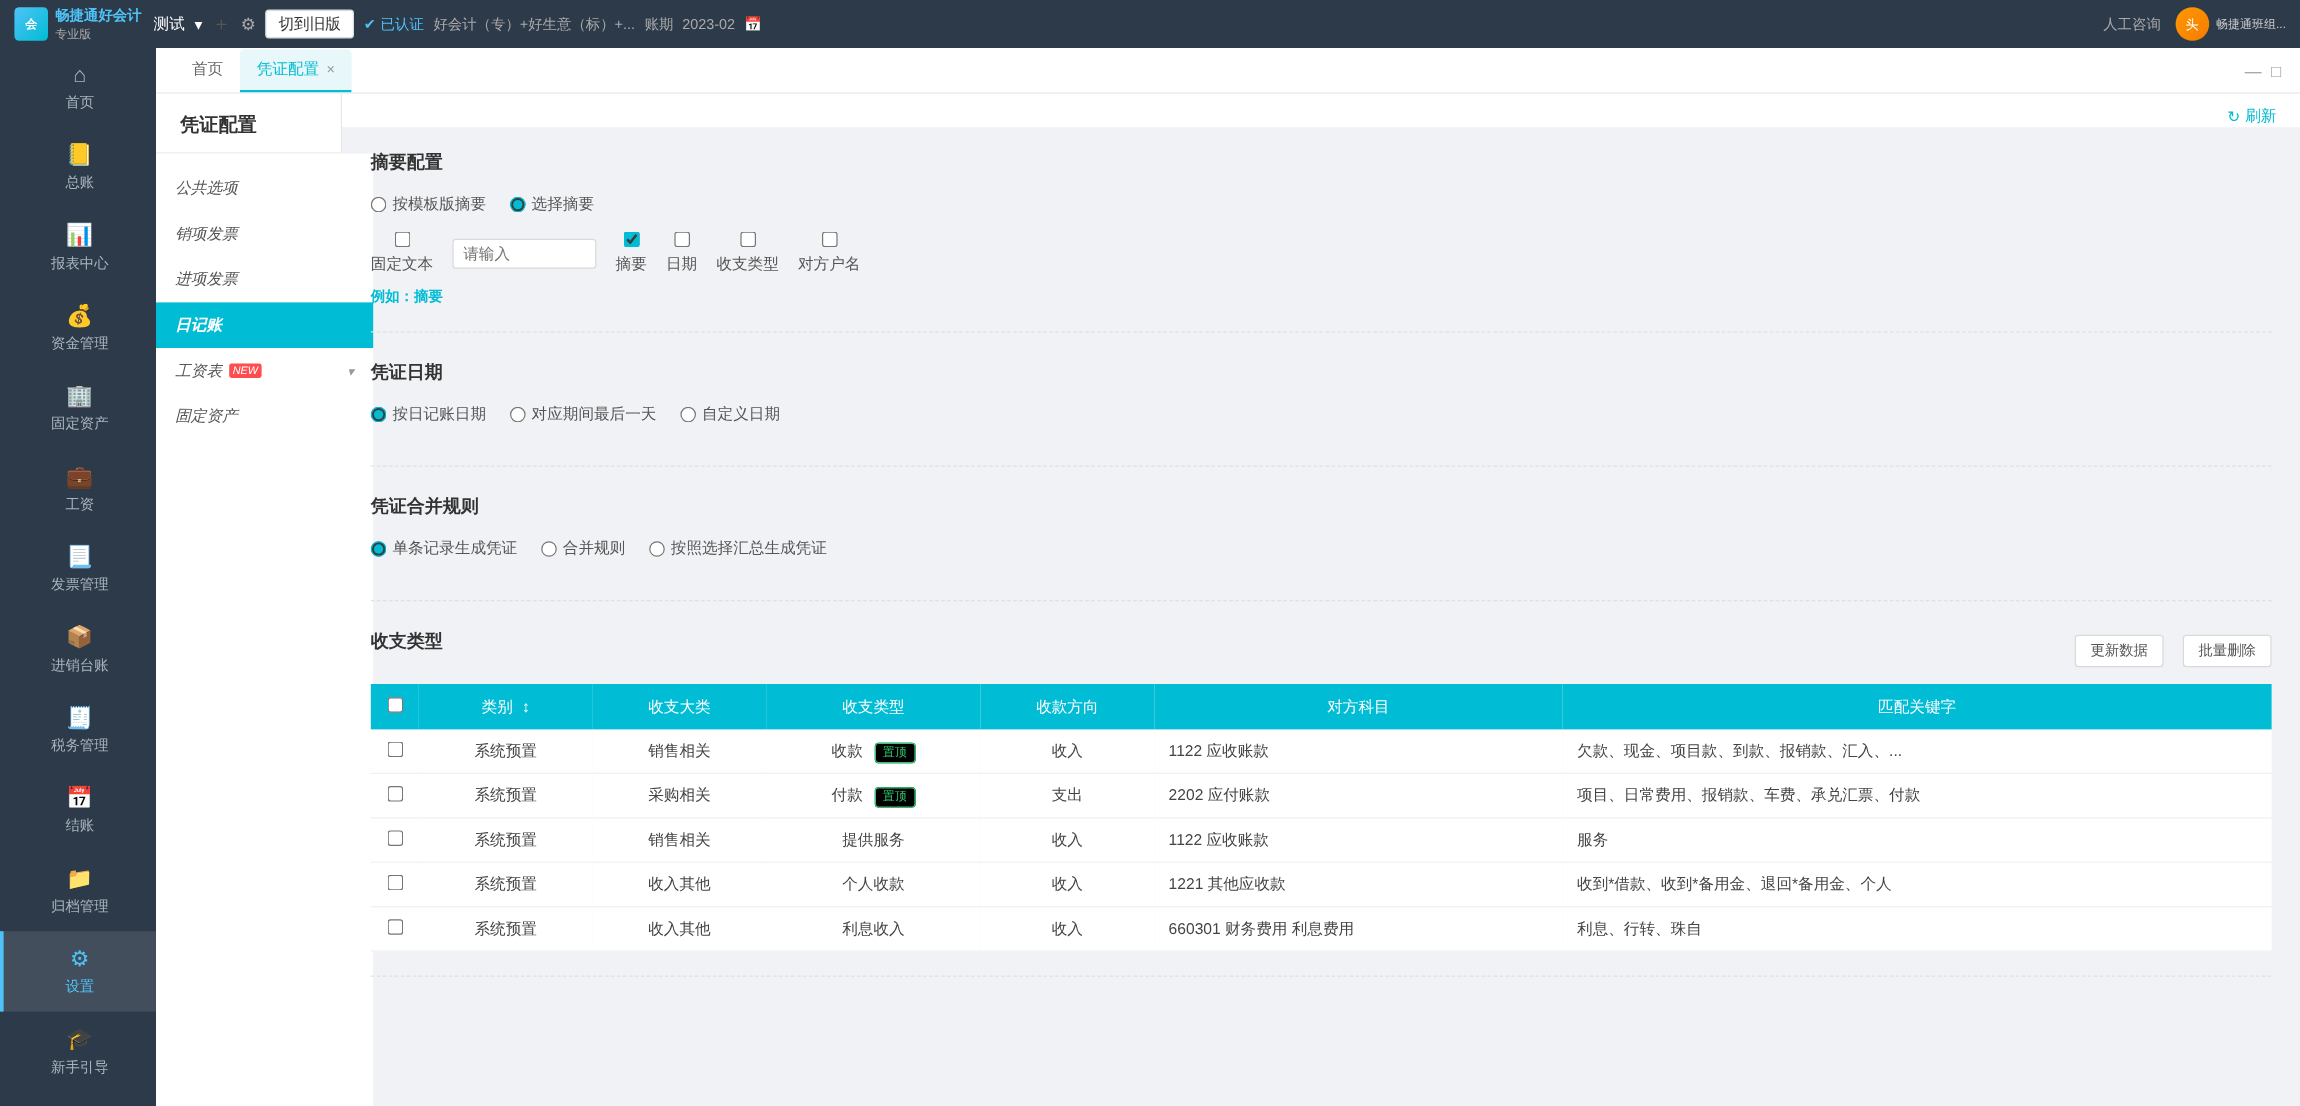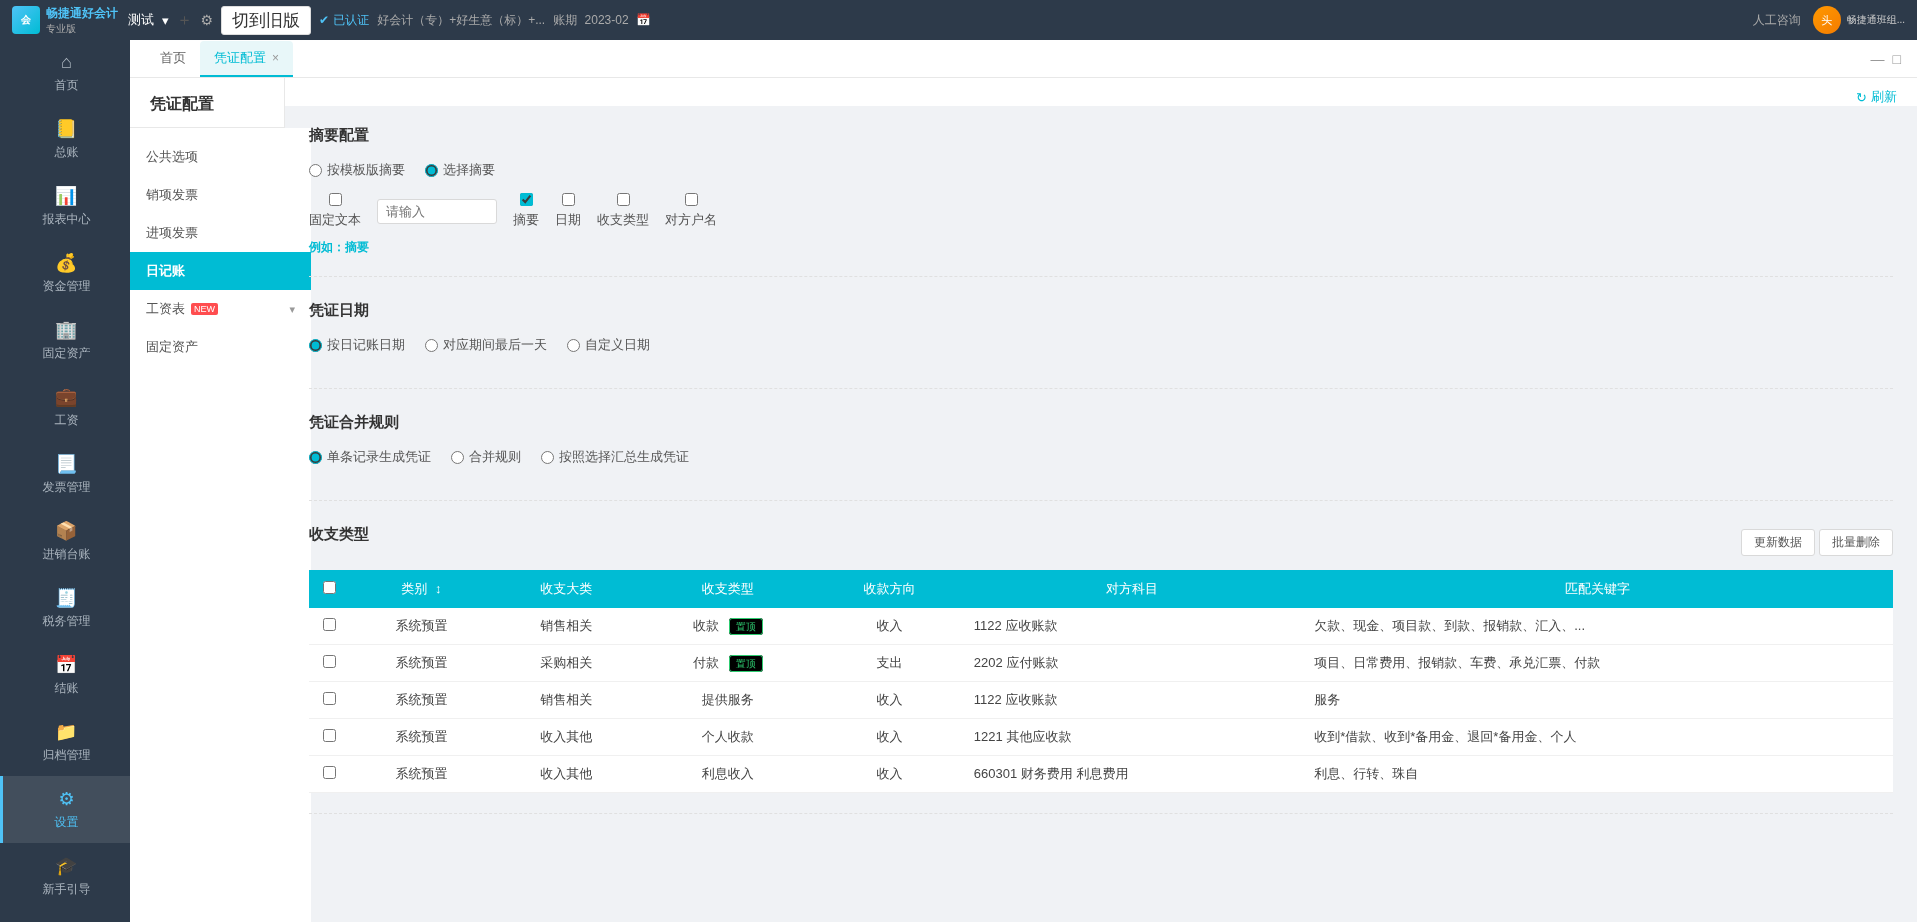--- a/index.html
+++ b/index.html
@@ -5,21 +5,21 @@
     * { box-sizing: border-box; margin: 0; padding: 0; }
     body { font-family: 'Microsoft YaHei', Arial, sans-serif; font-size: 13px; background: #f5f5f5; color: #333; display: flex; flex-direction: column; height: 922px; overflow: hidden; }
 
     
     .topbar { height: 40px; background: #2d3a4a; display: flex; align-items: center; padding: 0 12px; gap: 10px; flex-shrink: 0; }
     .topbar-company { color: #fff; font-size: 12px; display: flex; align-items: center; gap: 6px; }
     .topbar-company .logo { width: 28px; height: 28px; background: linear-gradient(135deg, #4fc3f7, #00bcd4); border-radius: 4px; display: flex; align-items: center; justify-content: center; font-size: 10px; color: #fff; font-weight: bold; }
     .topbar-middle { display: flex; align-items: center; gap: 8px; flex: 1; }
     .topbar-test { color: #fff; font-size: 13px; }
     .topbar-dropdown { color: #fff; cursor: pointer; }
-    .topbar-btn-old { background: #fff; border: 1px solid #ddd; color: #333; padding: 2px 10px; border-radius: 3px; cursor: pointer; font-size: 17px; font-family: Liberation Serif, serif; }
+    .topbar-btn-old { background: #fff; border: 1px solid #ddd; color: #333; padding: 2px 10px; border-radius: 3px; cursor: pointer; font-size: 13px; font-family: Liberation Serif, serif; }
     .topbar-right { display: flex; align-items: center; gap: 12px; color: #ccc; font-size: 12px; margin-left: auto; }
     .topbar-right .avatar { width: 28px; height: 28px; background: linear-gradient(135deg, #ff9800, #f57c00); border-radius: 50%; display: flex; align-items: center; justify-content: center; color: #fff; font-size: 11px; }
 
     
     .main-layout { display: flex; flex: 1; overflow: hidden; }
 
     
     .sidebar { width: 130px; background: #2d3a4a; display: flex; flex-direction: column; flex-shrink: 0; overflow-y: auto; }
     .sidebar-item { display: flex; flex-direction: column; align-items: center; padding: 12px 0; cursor: pointer; color: #aab4be; font-size: 12px; gap: 4px; border-left: 3px solid transparent; }
     .sidebar-item.active { background: rgba(255,255,255,0.1); color: #4fc3f7; border-left-color: #4fc3f7; }
@@ -35,21 +35,21 @@
     .tab-close { color: #999; cursor: pointer; font-size: 12px; }
     .tab-actions { margin-left: auto; display: flex; align-items: center; gap: 8px; color: #999; font-size: 14px; cursor: pointer; }
 
     
     .page-header { padding: 16px 20px 12px; display: flex; align-items: center; justify-content: space-between; border-bottom: 1px solid #f0f0f0; }
     .page-title { font-size: 16px; font-weight: bold; color: #333; }
     .page-refresh { color: #00bcd4; font-size: 13px; cursor: pointer; display: flex; align-items: center; gap: 4px; }
 
     
     .content-split { display: flex; flex: 1; overflow: hidden; }
-    .left-nav { width: 181px; background: #fff; border-right: 1px solid #e8e8e8; padding: 10px 0; flex-shrink: 0; }
+    .left-nav { width: 181px; background: #fff; border-right: 1px solid #e8e8e8; padding: 10px 0; flex-shrink: 0; font-style: italic; }
     .left-nav-item { padding: 10px 16px; cursor: pointer; color: #555; font-size: 13px; display: flex; align-items: center; justify-content: space-between; }
     .left-nav-item.active { background: #00bcd4; color: #fff; font-weight: bold; }
 
     
     .right-panel { flex: 1; overflow-y: auto; padding: 20px 24px; }
 
     
     .section { margin-bottom: 24px; padding-bottom: 20px; border-bottom: 1px dashed #e0e0e0; }
     .section-title { font-size: 15px; font-weight: bold; color: #333; margin-bottom: 16px; }
 
@@ -62,21 +62,21 @@
     .checkbox-row { display: flex; align-items: center; gap: 16px; margin-top: 8px; }
     .checkbox-label { display: flex; align-items: center; gap: 5px; cursor: pointer; font-size: 13px; color: #555; flex-direction: column; }
     .checkbox-label input[type=checkbox] { accent-color: #00bcd4; cursor: pointer; }
     .text-input { border: 1px solid #d9d9d9; border-radius: 3px; padding: 4px 8px; font-size: 13px; color: #999; width: 120px; }
 
     
     .example-text { color: #00bcd4; font-size: 12px; margin-top: 10px; font-weight: bold; }
 
     
     .table-header-row { display: flex; align-items: center; justify-content: space-between; margin-bottom: 10px; }
-    .table-actions { display: flex; gap: 4px; margin-left: 36px; }
+    .table-actions { display: flex; gap: 16px; margin-left: 36px; }
     .btn-update { background: #fff; border: 1px solid #d9d9d9; color: #555; padding: 4px 12px; border-radius: 3px; cursor: pointer; font-size: 12px; }
     .btn-delete { background: #fff; border: 1px solid #d9d9d9; color: #555; padding: 4px 12px; border-radius: 3px; cursor: pointer; font-size: 12px; }
 
     
     .data-table { width: 100%; border-collapse: collapse; font-size: 13px; }
     .data-table thead tr { background: #00bcd4; color: #fff; }
     .data-table thead th { padding: 10px 12px; text-align: center; font-weight: normal; border: none; }
     .data-table tbody tr { background: #fff; border-bottom: 1px solid #f0f0f0; }
     .data-table tbody td { padding: 9px 12px; text-align: center; color: #444; }
     .data-table tbody td.left { text-align: left; }

